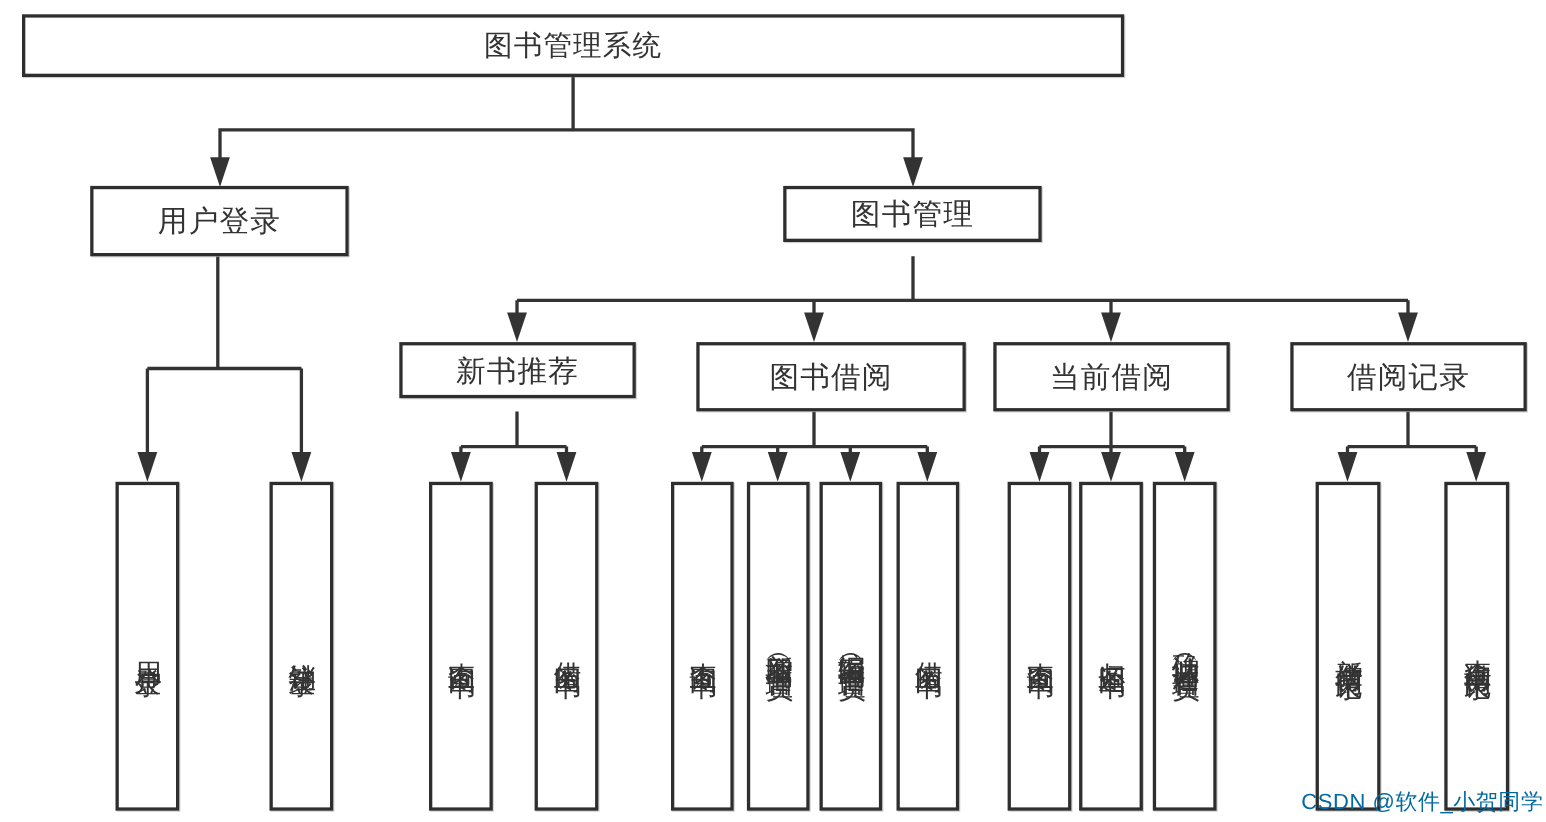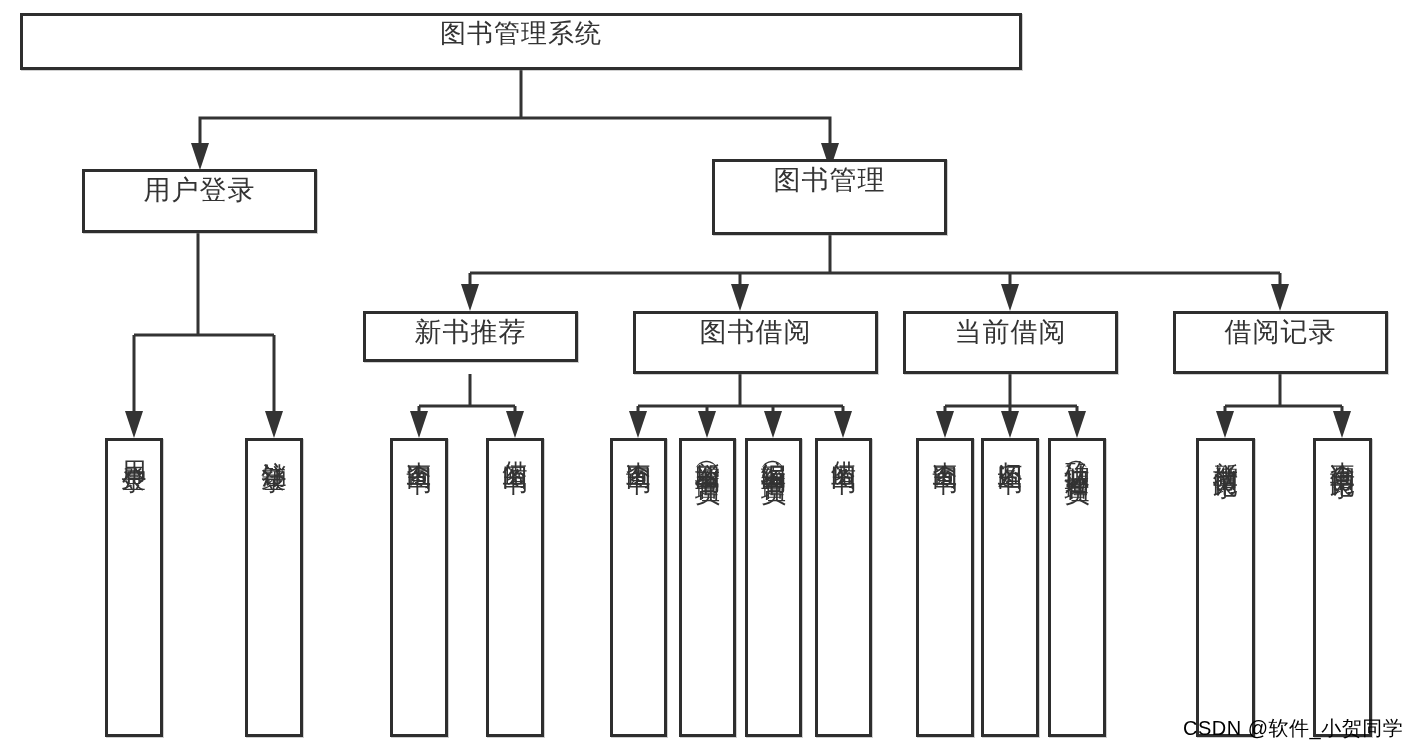--- a/index.html
+++ b/index.html
@@ -15,40 +15,40 @@
     position:absolute;left:0;top:0;width:1405px;height:747px;
     z-index:0;
   }
   .connectors path{stroke:#333333;stroke-width:3;fill:none;}
   .connectors polygon{fill:#333333;stroke:none;}
   .box{
     position:absolute;
     background:#ffffff;
     border:3px solid #2e2e2e;
     box-sizing:border-box;
-    display:flex;align-items:flex-start;justify-content:center;
+    display:flex;align-items:center;justify-content:center;
     z-index:1;
     box-shadow:1px 1px 0 rgba(120,120,120,0.35);
   }
   .root-label{font-size:26px;letter-spacing:1px;}
   .h-label{font-size:27px;letter-spacing:1px;}
   .leaf .v-label{
     writing-mode:vertical-rl;
     text-orientation:mixed;
     font-size:25px;
     letter-spacing:3px;
     line-height:1.15;
     white-space:nowrap;
   }
   .watermark{
     position:absolute;
     left:1183px;top:715px;
     font-size:20px;
     letter-spacing:0.5px;
-    color:#000000;
+    color:#0369a1;
     z-index:2;
     white-space:nowrap;
   }
 </style>
 </head>
 <body>
 
 <div class="stage">
 
   <svg class="connectors" viewBox="0 0 1405 747" xmlns="http://www.w3.org/2000/svg">
@@ -101,21 +101,21 @@
     </g>
   </svg>
 
   <div class="box" style="left:20px;top:13px;width:1002px;height:57px">
     <span class="root-label">图书管理系统</span>
   </div>
 
   <div class="box" style="left:82px;top:169px;width:235px;height:64px">
     <span class="h-label">用户登录</span>
   </div>
-  <div class="box" style="left:712px;top:159px;width:235px;height:76px">
+  <div class="box" style="left:712px;top:169px;width:235px;height:51px">
     <span class="h-label">图书管理</span>
   </div>
 
   <div class="box" style="left:363px;top:311px;width:215px;height:51px">
     <span class="h-label">新书推荐</span>
   </div>
   <div class="box" style="left:633px;top:311px;width:245px;height:63px">
     <span class="h-label">图书借阅</span>
   </div>
   <div class="box" style="left:903px;top:311px;width:215px;height:63px">

